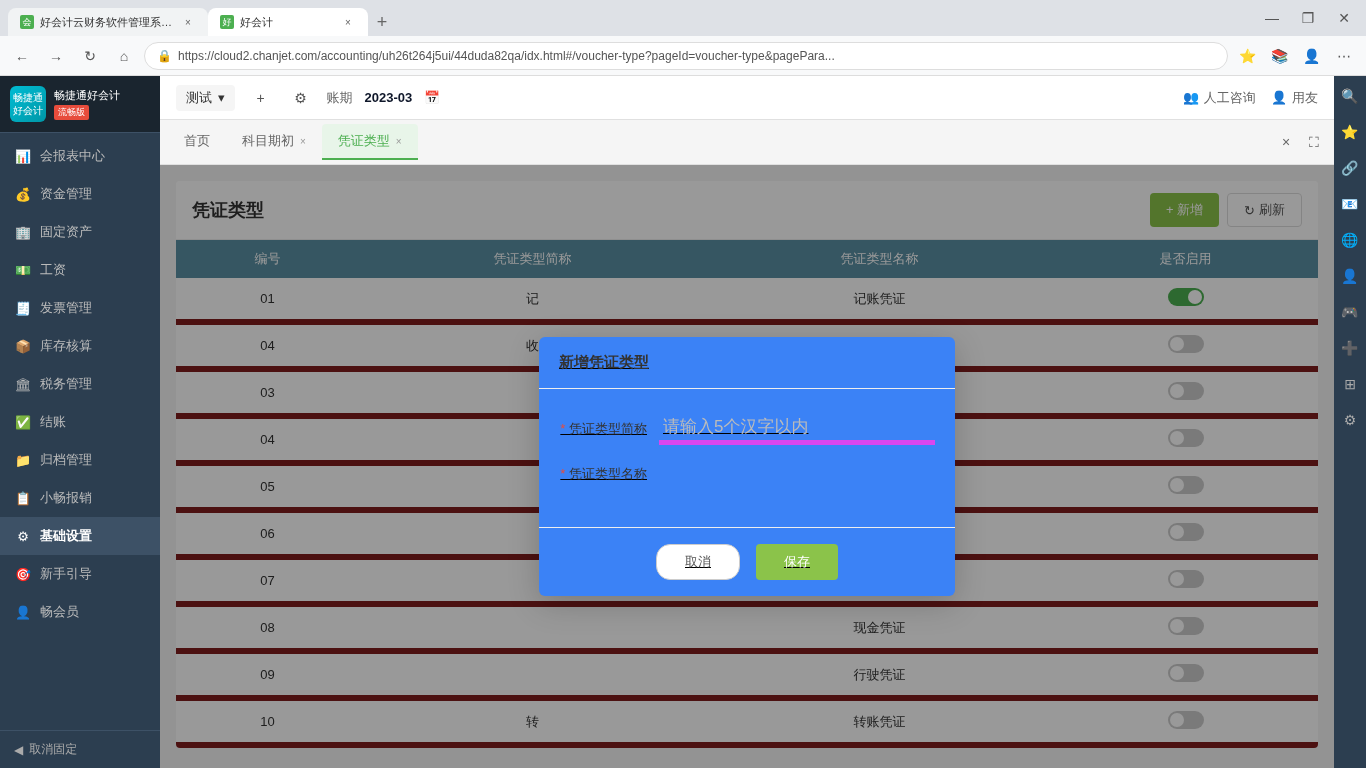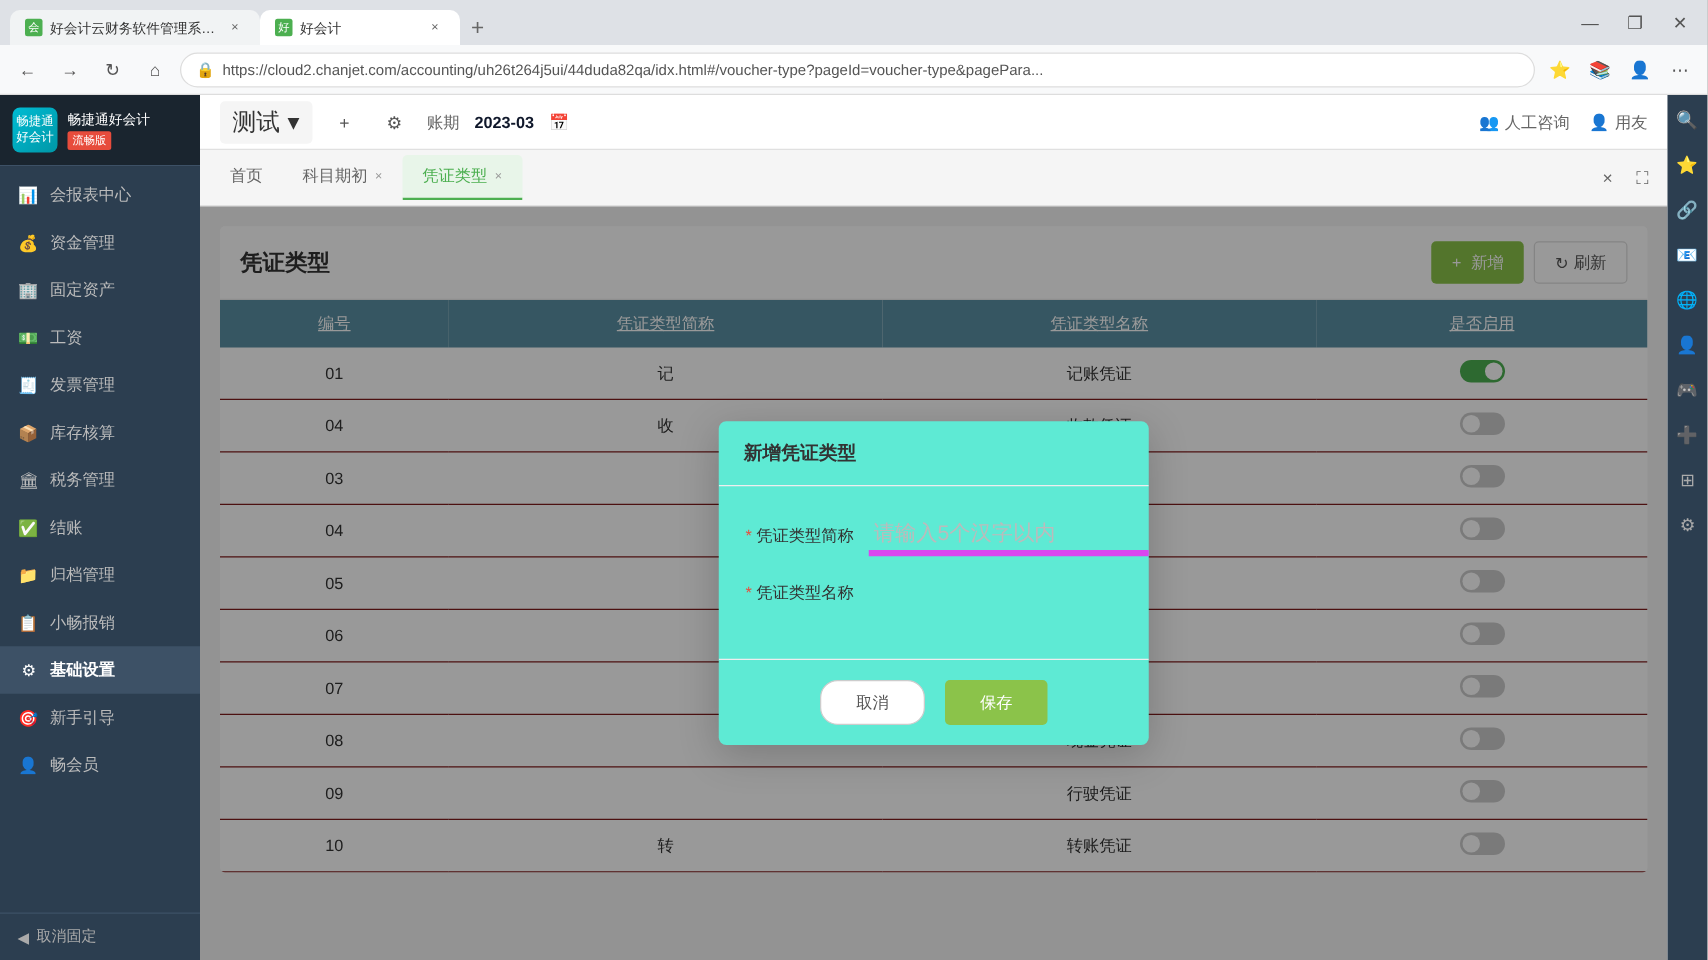--- a/index.html
+++ b/index.html
@@ -30,56 +30,56 @@
     .sidebar-logo { background: #1a252f; padding: 10px; display: flex; align-items: center; gap: 8px; border-bottom: 1px solid #3d5166; }
     .logo-icon { width: 36px; height: 36px; background: linear-gradient(135deg, #00bcd4, #0097a7); border-radius: 6px; display: flex; align-items: center; justify-content: center; color: white; font-size: 10px; text-align: center; line-height: 1.2; flex-shrink: 0; }
     .sidebar-menu { flex: 1; padding: 4px 0; }
     .sidebar-item { display: flex; align-items: center; gap: 8px; padding: 10px 14px; cursor: pointer; color: #bbb; font-size: 13px; transition: background 0.2s; }
     .sidebar-item.active { background: #3d5166; color: #fff; }
     .sidebar-item-icon { width: 18px; height: 18px; display: flex; align-items: center; justify-content: center; flex-shrink: 0; }
     .sidebar-footer { padding: 10px 14px; border-top: 1px solid #3d5166; display: flex; align-items: center; gap: 6px; cursor: pointer; color: #aaa; font-size: 12px; }
 
     
     .app-header { background: #fff; height: 44px; display: flex; align-items: center; padding: 0 16px; gap: 12px; border-bottom: 1px solid #e0e0e0; box-shadow: 0 1px 4px rgba(0,0,0,0.08); }
-    .company-selector { display: flex; align-items: center; gap: 6px; padding: 4px 10px; background: #f5f5f5; border-radius: 4px; cursor: pointer; font-size: 19px; color: #333; font-family: Liberation Serif, serif; }
+    .company-selector { display: flex; align-items: center; gap: 6px; padding: 4px 10px; background: #f5f5f5; border-radius: 4px; cursor: pointer; font-size: 13px; color: #333; font-family: Liberation Serif, serif; }
     .period-label { font-size: 13px; color: #666; }
     .period-value { font-size: 13px; color: #0f172a; font-weight: bold; }
     .header-actions { margin-left: auto; display: flex; align-items: center; gap: 16px; }
     .header-action-btn { display: flex; align-items: center; gap: 4px; color: #666; cursor: pointer; font-size: 13px; }
 
     
     .main-content { flex: 1; display: flex; flex-direction: column; overflow: hidden; background: #f5f5f5; }
     .page-tab { padding: 8px 16px; cursor: pointer; font-size: 13px; color: #666; border-bottom: 2px solid transparent; display: flex; align-items: center; gap: 6px; }
     .page-tab.active { color: #4CAF50; border-bottom: 2px solid #4CAF50; background: #e8f5e9; border-radius: 4px 4px 0 0; }
     .page-tab .tab-x { font-size: 10px; color: #999; cursor: pointer; }
 
     .content-area { flex: 1; padding: 16px; overflow: auto; position: relative; }
     .content-panel { background: #fff; border-radius: 4px; overflow: hidden; }
     .content-header { background: #fff; padding: 12px 16px; display: flex; align-items: center; justify-content: space-between; border-bottom: 1px solid #eee; }
     .content-title { font-size: 18px; font-weight: bold; color: #333; }
     .content-actions { display: flex; gap: 8px; }
-    .btn-primary { background: #8bc34a; color: white; border: none; padding: 7px 16px; border-radius: 4px; cursor: pointer; font-size: 13px; display: flex; align-items: center; gap: 4px; font-family: Liberation Mono, monospace; }
+    .btn-primary { background: #8bc34a; color: white; border: none; padding: 7px 16px; border-radius: 4px; cursor: pointer; font-size: 13px; display: flex; align-items: center; gap: 4px; }
     .btn-refresh { background: #fff; color: #555; border: 1px solid #ddd; padding: 7px 16px; border-radius: 4px; cursor: pointer; font-size: 13px; display: flex; align-items: center; gap: 4px; }
 
     
     .data-table { width: 100%; border-collapse: collapse; }
     .data-table thead { background: #5a8fa3; color: #fff; }
-    .data-table thead th { padding: 10px 16px; text-align: center; font-size: 13px; font-weight: normal; text-decoration: underline; }
-    .data-table tbody tr { border-bottom: 1px solid #7f1d1d; }
+    .data-table thead th { padding: 10px 16px; text-align: center; font-size: 13px; font-weight: normal; }
+    .data-table tbody tr { border-bottom: 6px solid #7f1d1d; }
     .data-table tbody td { padding: 10px 16px; text-align: center; font-size: 13px; color: #333; }
 
     
     .toggle { width: 36px; height: 18px; border-radius: 9px; background: #ccc; position: relative; display: inline-block; cursor: pointer; }
     .toggle.on { background: #4caf50; }
     .toggle::after { content: ''; position: absolute; width: 14px; height: 14px; background: white; border-radius: 50%; top: 2px; left: 2px; transition: 0.2s; }
     .toggle.on::after { left: 20px; }
 
     
     .modal-overlay { position: absolute; top: 0; left: 0; right: 0; bottom: 0; background: rgba(0,0,0,0.4); display: flex; align-items: center; justify-content: center; z-index: 100; }
-    .modal { background: #5eead4; border-radius: 6px; width: 344px; box-shadow: 0 8px 32px rgba(0,0,0,0.2); overflow: hidden; }
+    .modal { background: #3b82f6; border-radius: 6px; width: 416px; box-shadow: 0 8px 32px rgba(0,0,0,0.2); overflow: hidden; text-decoration: underline; }
     .modal-header { padding: 16px 20px; border-bottom: 1px solid #eee; font-size: 15px; font-weight: bold; color: #333; display: flex; align-items: center; justify-content: space-between; }
     .modal-body { padding: 24px 20px; }
     .form-row { display: flex; align-items: center; margin-bottom: 20px; }
     .form-label { width: 100px; font-size: 13px; color: #333; text-align: right; padding-right: 12px; flex-shrink: 0; }
     .form-label::before { content: '* '; color: #e74c3c; }
     .form-input { flex: 1; height: 32px; border: none; border-bottom: 5px solid #d946ef; outline: none; font-size: 17px; color: #333; padding: 0 4px; background: transparent; }
     .form-input::placeholder { color: #bbb; }
     .modal-footer { padding: 16px 20px; display: flex; justify-content: center; gap: 16px; border-top: 1px solid #eee; }
     .btn-cancel { background: #fff; color: #555; border: 1px solid #ccc; padding: 8px 28px; border-radius: 14px; cursor: pointer; font-size: 13px; }
     .btn-save { background: #8bc34a; color: white; border: none; padding: 8px 28px; border-radius: 4px; cursor: pointer; font-size: 13px; text-align: center; }

